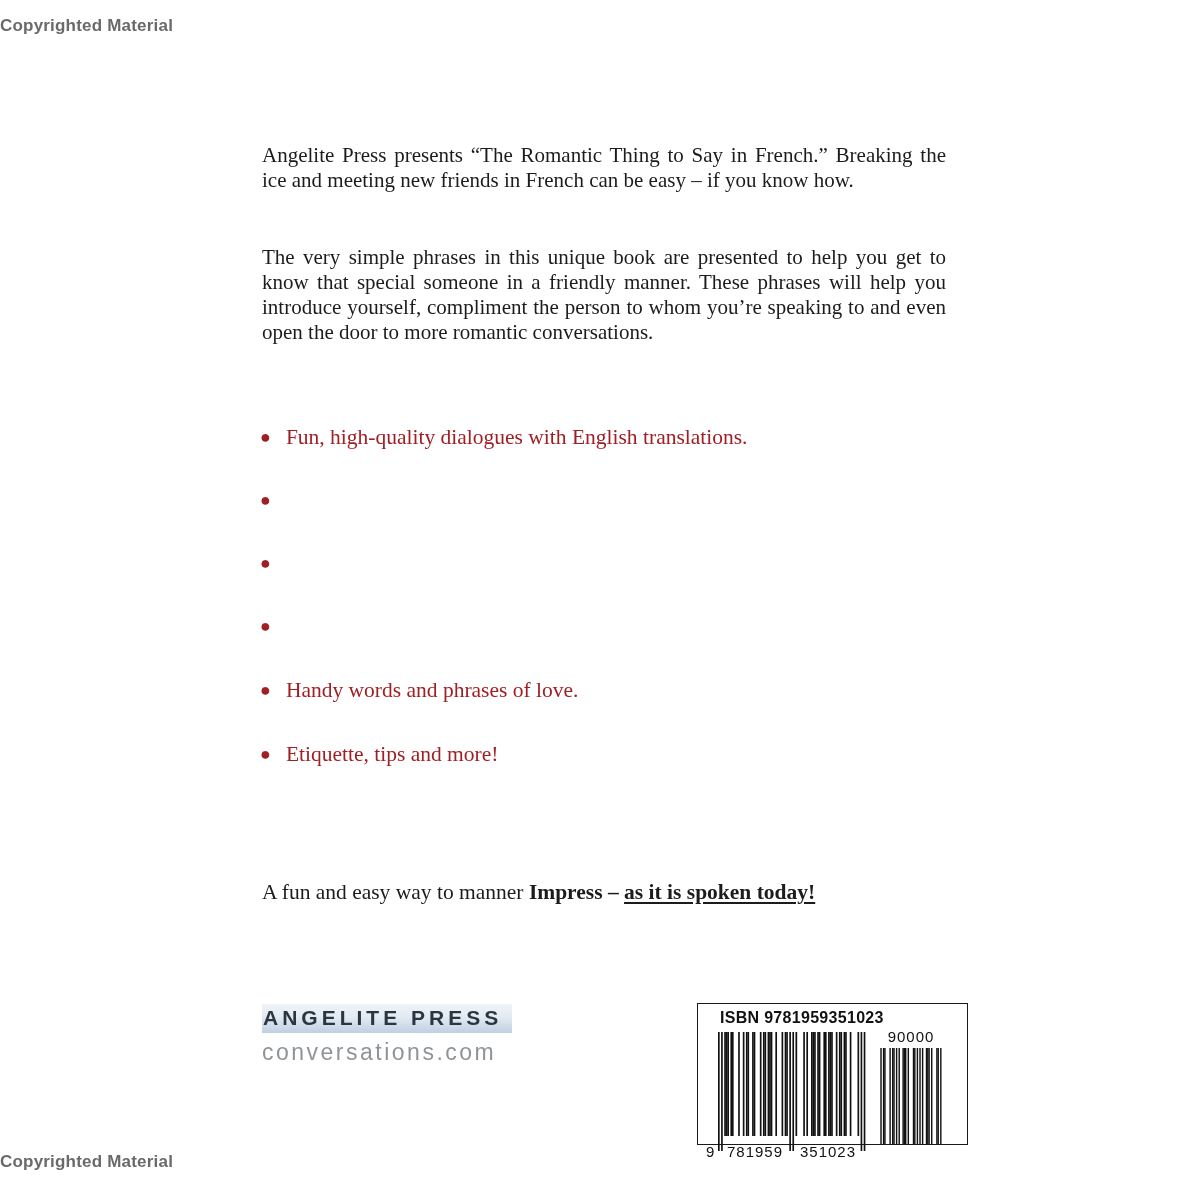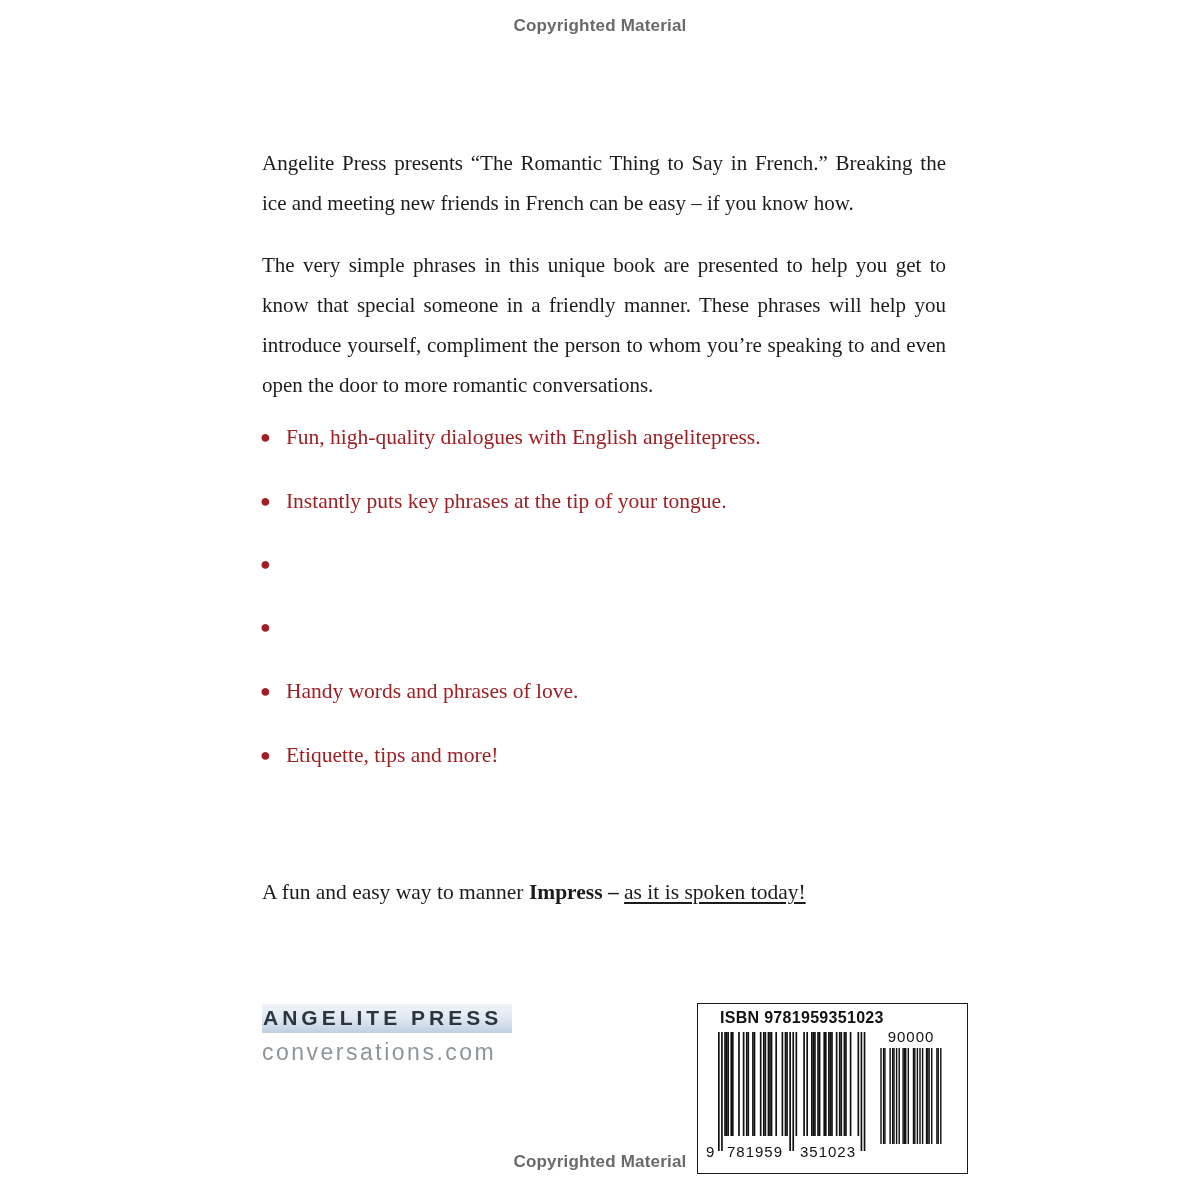--- a/index.html
+++ b/index.html
@@ -6,33 +6,33 @@
   body{
     width:1200px;height:1200px;
     background:#ffffff;
     position:relative;
     overflow:hidden;
     font-family:"Liberation Serif", serif;
     color:#1c1c1c;
   }
   .copyright{
     position:absolute;left:0;width:100%;
-    text-align:center;
+    text-align:left;
     font-family:"Liberation Sans", sans-serif;
     font-weight:bold;
     font-size:17px;
     color:#6a6a6a;
     letter-spacing:0.2px;
   }
   .copyright.top{top:16px;}
   .copyright.bottom{top:1152px;}
 
   .para{
     position:absolute;left:262px;width:684px;
-    font-size:21px;line-height:40px;
+    font-size:21px;line-height:25px;
     text-align:justify;
   }
   .para1{top:122px;}
   .para2{top:227px;margin-top:18px;}
 
   .bullet-list{
     position:absolute;left:260px;top:424px;width:660px;
     list-style:none;margin:0;padding:0;
     color:var(--bullet,#a01f24);
   }
@@ -47,21 +47,21 @@
     position:relative;top:-1px;
     flex:0 0 auto;
   }
 
   .tagline{
     position:absolute;left:262px;top:858px;
     font-size:21.5px;
   }
   .tagline .b{font-weight:bold;}
   .tagline .u{
-    font-weight:normal;
+    font-weight:bold;
     text-decoration:underline;
     text-decoration-thickness:2px;
     text-underline-offset:3px;
   }
 
   .publisher{position:absolute;left:262px;top:1004px;}
   .publisher-name{
     display:inline-block;
     font-family:"Liberation Sans", sans-serif;
     font-weight:bold;
@@ -74,21 +74,21 @@
   .publisher-site{
     margin-top:6px;
     font-family:"Liberation Sans", sans-serif;
     font-size:23px;
     letter-spacing:2.5px;
     color:#8f9499;
   }
 
   .barcode-box{
     position:absolute;left:697px;top:1003px;
-    width:271px;height:171px;
+    width:271px;height:142px;
     background:#ffffff;
     border:1.5px solid #1a1a1a;
     box-sizing:border-box;
   }
   .isbn-label{
     position:absolute;left:22px;top:5px;
     font-family:"Liberation Sans", sans-serif;
     font-weight:bold;
     font-size:16px;
     letter-spacing:0.3px;
@@ -109,25 +109,24 @@
 
 <div class="copyright top">Copyrighted Material</div>
 
 <p class="para para1">Angelite Press presents “The Romantic Thing to Say in French.” Breaking the ice and meeting new friends in French can be easy – if you know how.</p>
 
 <p class="para para2">The very simple phrases in this unique book are presented to help you get to know that special someone in a friendly manner. These phrases will help you introduce yourself, compliment the person to whom you’re speaking to and even open the door to more romantic conversations.</p>
 
 <ul class="bullet-list">
   <li>
     <span class="dot">●</span>
-    <span>Fun, high-quality dialogues with English angelitepress.</span>
-  </li>
-  <li>
-    <span class="dot">●</span>
-    <span>Instantly puts key phrases at the tip of your tongue.</span>
+    <span>Fun, high-quality dialogues with English translations.</span>
+  </li>
+  <li>
+    <span class="dot">●</span>
   </li>
   <li>
     <span class="dot">●</span>
   </li>
   <li>
     <span class="dot">●</span>
   </li>
   <li>
     <span class="dot">●</span>
     <span>Handy words and phrases of love.</span>

